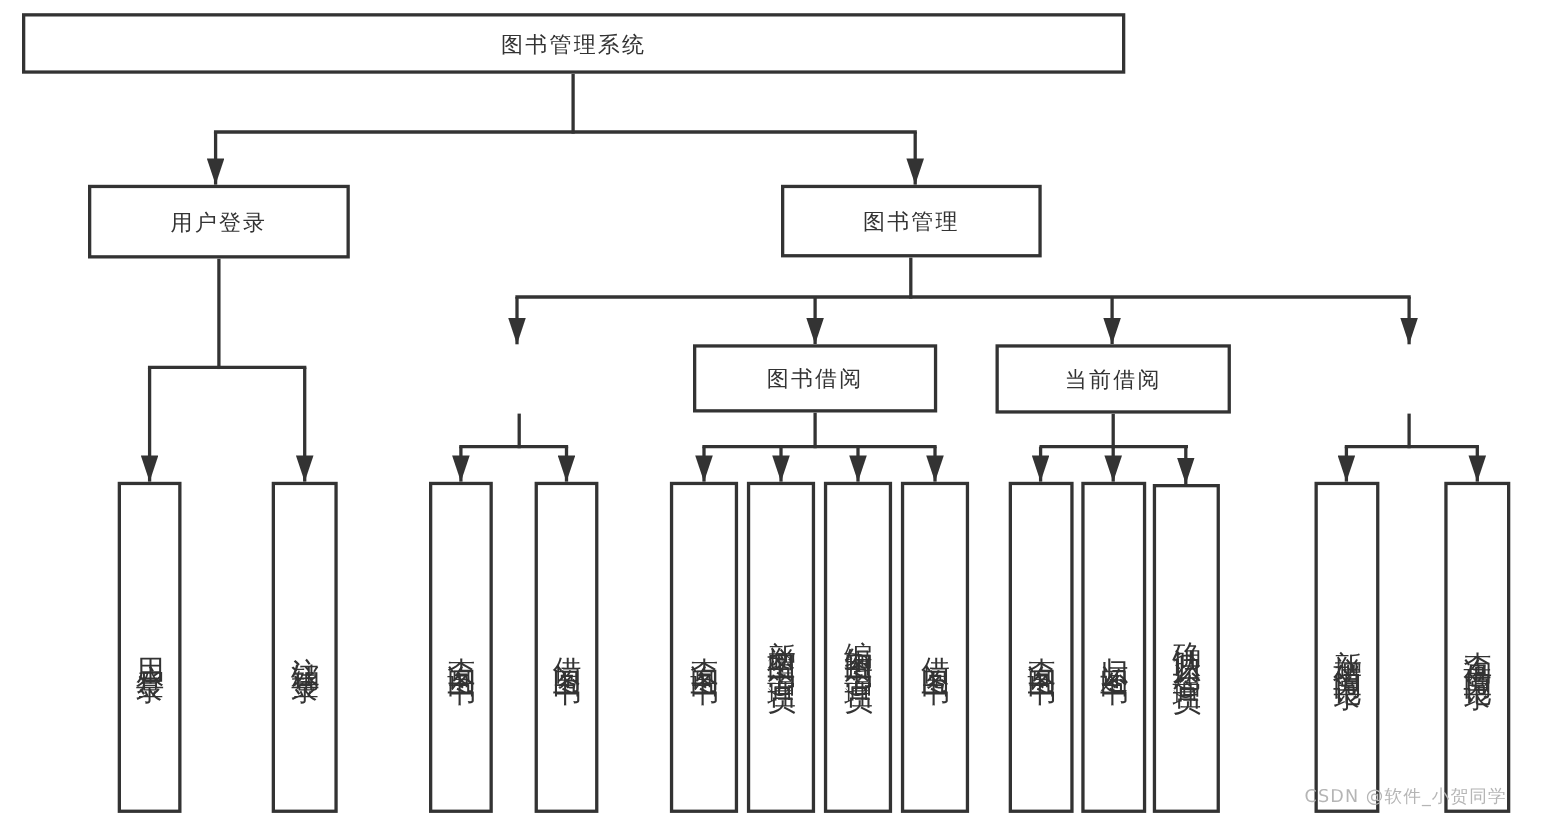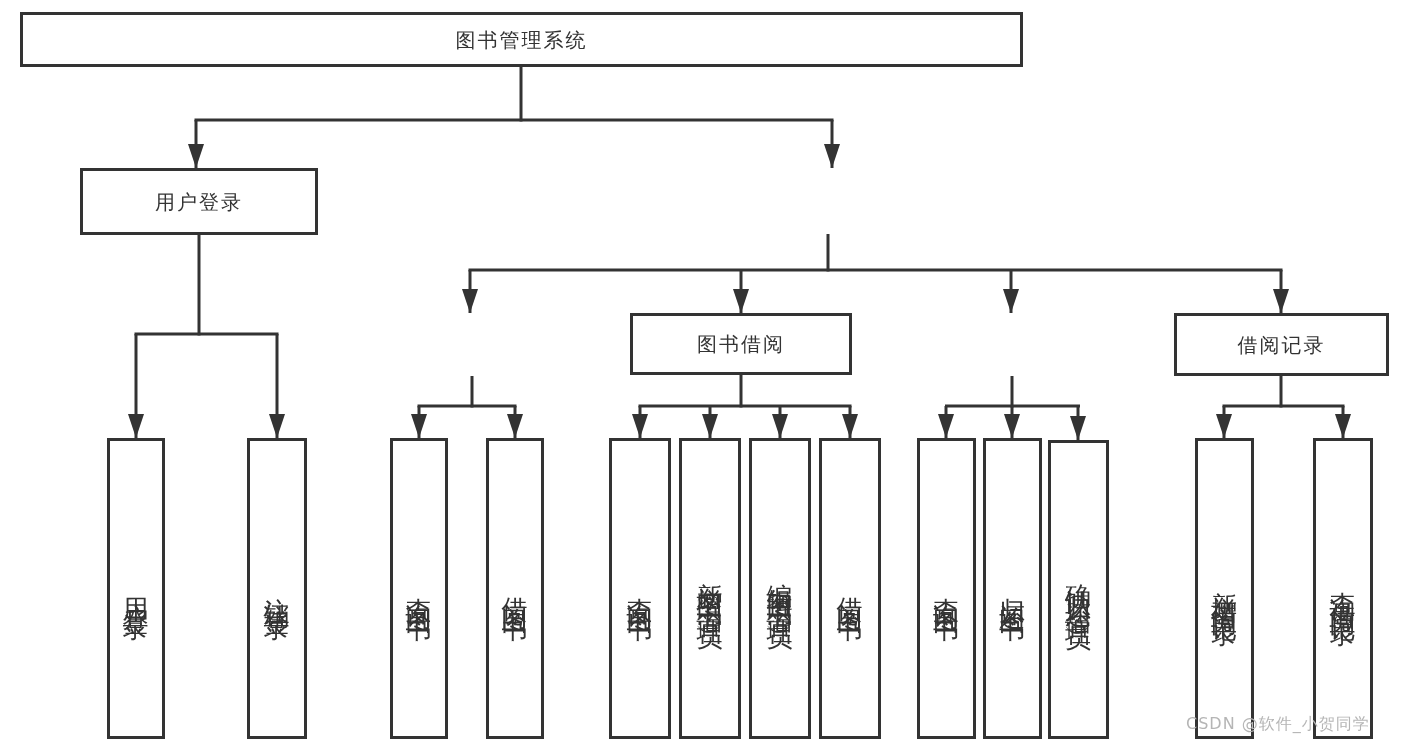--- a/index.html
+++ b/index.html
@@ -121,26 +121,29 @@
     </g>
   </svg>
 
   <div class="node" style="left:20px; top:12px; width:1003px; height:55px;">
     <span class="hlabel">图书管理系统</span>
   </div>
 
   <div class="node" style="left:80px; top:168px; width:238px; height:67px;">
     <span class="hlabel">用户登录</span>
   </div>
+  <div class="node" style="left:710px; top:168px; width:237px; height:66px;">
+    <span class="hlabel">图书管理</span>
+  </div>
 
   <div class="node" style="left:630px; top:313px; width:222px; height:62px;">
     <span class="hlabel">图书借阅</span>
   </div>
-  <div class="node" style="left:1174px; top:313px; width:215px; height:63px;">
-    <span class="hlabel">借阅记录</span>
+  <div class="node" style="left:905px; top:313px; width:214px; height:63px;">
+    <span class="hlabel">当前借阅</span>
   </div>
 
   <div class="node" style="left:107px; top:438px; width:58px; height:301px;">
     <span class="vlabel">用户登录</span>
   </div>
   <div class="node" style="left:247px; top:438px; width:60px; height:301px;">
     <span class="vlabel">注销登录</span>
   </div>
 
   <div class="node" style="left:390px; top:438px; width:58px; height:301px;">

